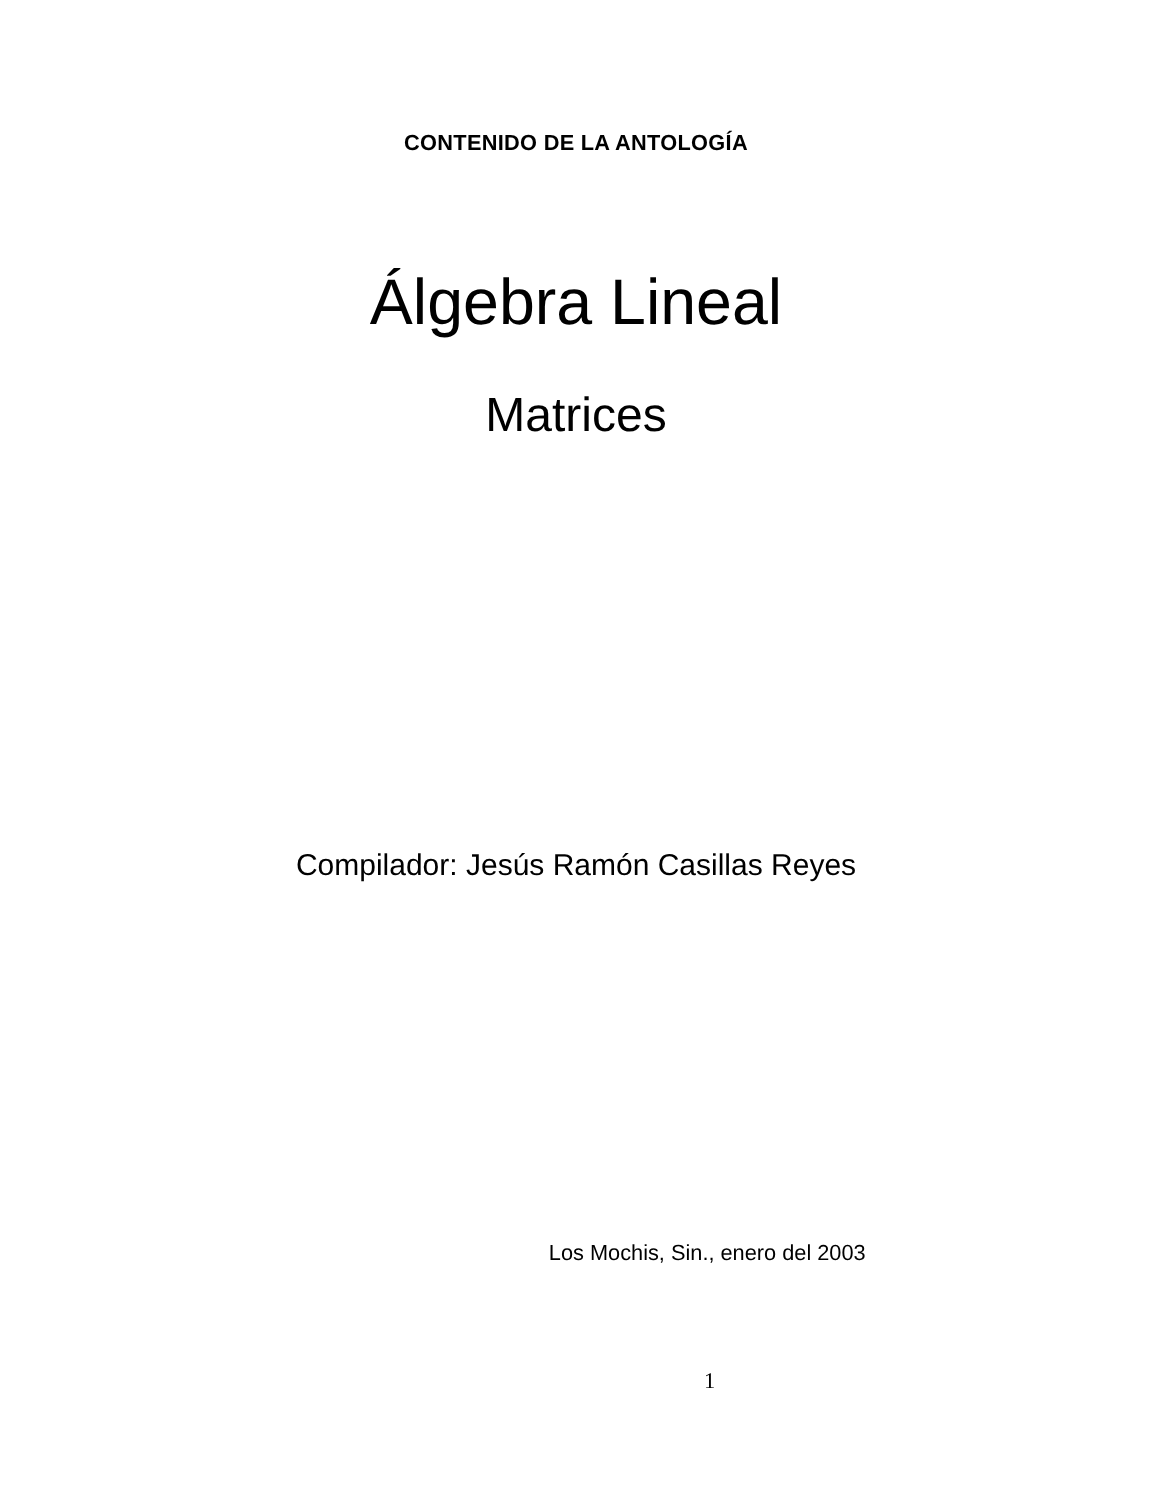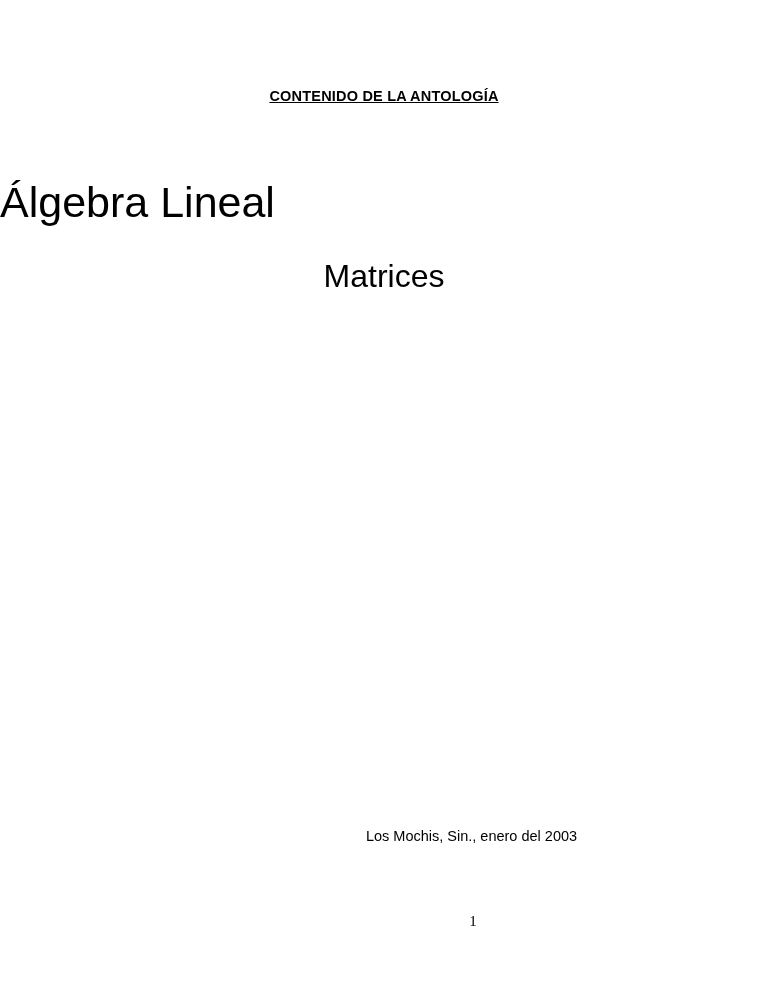--- a/index.html
+++ b/index.html
@@ -21,28 +21,27 @@
   }
   .doc-header {
     position: absolute;
     top: 88px;
     left: 0;
     width: 100%;
     text-align: center;
     font-size: 14.5px;
     font-weight: bold;
     letter-spacing: 0.2px;
-    text-decoration: underline;
   }
   .title-main {
     position: absolute;
     top: 178px;
     left: 0;
     width: 100%;
-    text-align: left;
+    text-align: center;
     font-size: 43px;
     font-weight: normal;
     line-height: 1.15;
   }
   .title-sub {
     position: absolute;
     top: 258px;
     left: 0;
     width: 100%;
     text-align: center;
@@ -86,18 +85,19 @@
 <body>
 
 <div class="page">
 
   <div class="doc-header">CONTENIDO DE LA ANTOLOGÍA</div>
 
   <div class="title-main">Álgebra Lineal</div>
 
   <div class="title-sub">Matrices</div>
 
+  <div class="compiler-line">Compilador: Jesús Ramón Casillas Reyes</div>
 
   <div class="place-date">Los Mochis, Sin., enero del 2003</div>
 
   <div class="page-number">1</div>
 
 </div>
 
 </body></html>

